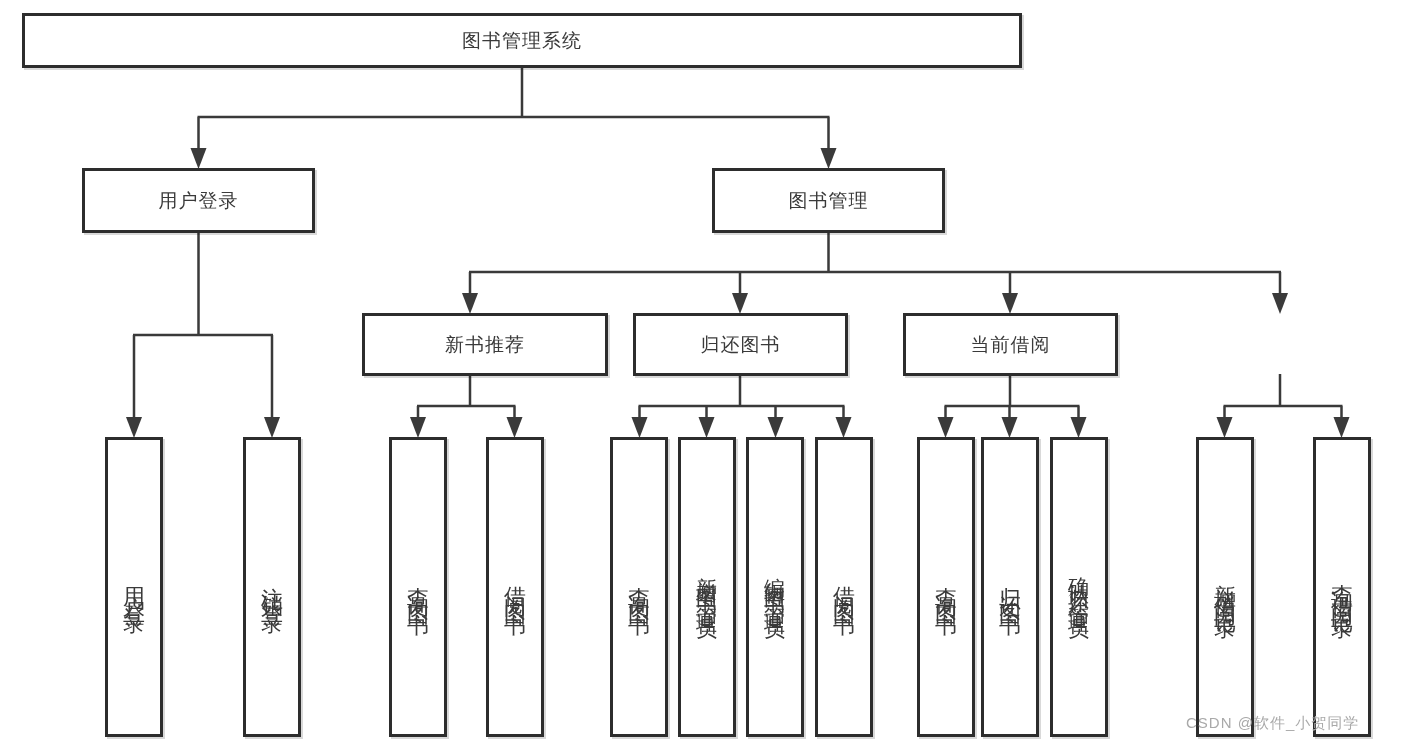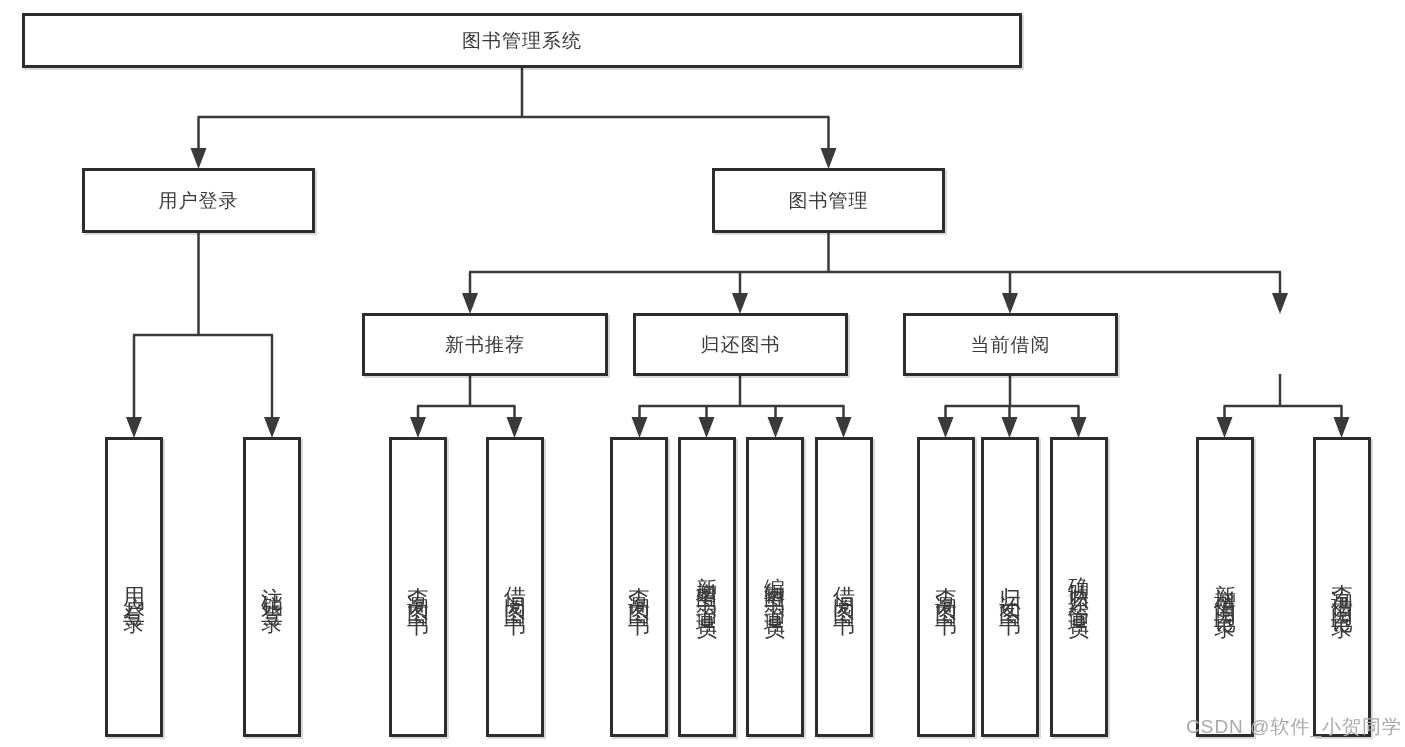--- a/index.html
+++ b/index.html
@@ -35,21 +35,21 @@
     text-orientation: mixed;
     font-size: 22px;
     letter-spacing: 9px;
     line-height: 1;
     text-align: center;
   }
   .watermark {
     position: absolute;
     left: 1186px;
     top: 714px;
-    font-size: 19px;
+    font-size: 15px;
     color: #a9a9a9;
     letter-spacing: 1px;
     white-space: nowrap;
     z-index: 5;
   }
 </style>
 </head>
 <body>
 
 <div class="canvas">

